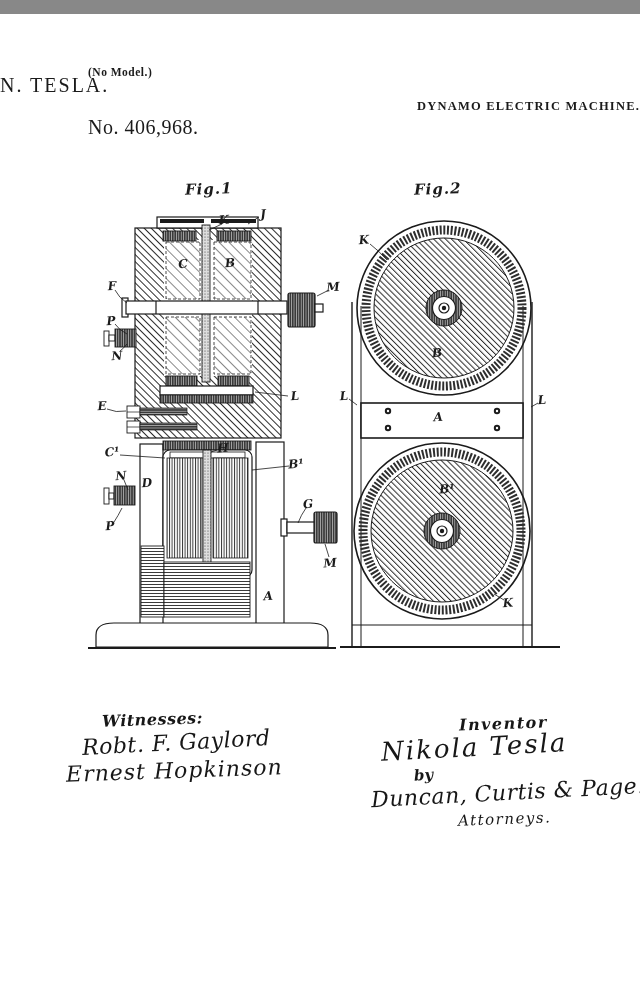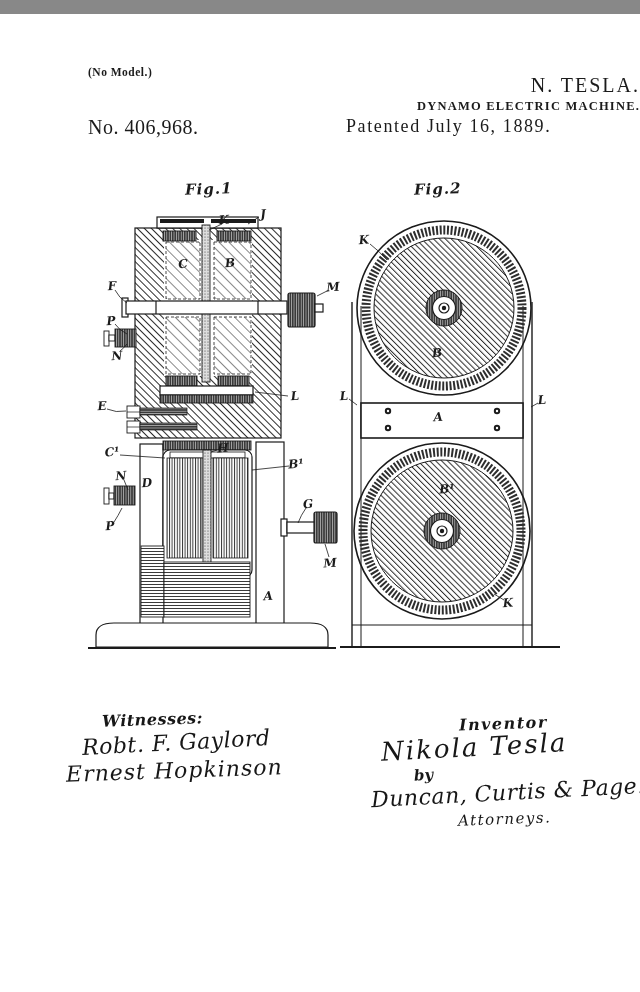--- a/index.html
+++ b/index.html
@@ -3,21 +3,21 @@
 <meta charset="utf-8">
 <style>
   html,body{margin:0;padding:0;background:#888;}
   .page{
     position:relative;width:640px;height:992px;margin:14px auto;
     background:#ffffff;color:#1b1b1b;overflow:hidden;
     font-family:"Liberation Serif","DejaVu Serif",serif;
   }
   .abs{position:absolute;white-space:nowrap;}
   .model-note{left:88px;top:52px;font-size:11.5px;font-weight:bold;letter-spacing:.5px;}
-  .inventor-name{left:0;top:60px;width:100%;text-align:right;font-size:20px;letter-spacing:2px;}
+  .inventor-name{left:0;top:60px;width:100%;text-align:left;font-size:20px;letter-spacing:2px;}
   .invention-title{left:0;top:85px;width:100%;text-align:right;font-size:12.5px;font-weight:bold;letter-spacing:1.2px;}
   .patent-number{left:88px;top:102px;font-size:20px;letter-spacing:.5px;}
   .patent-date{left:346px;top:102px;font-size:18px;letter-spacing:1.6px;}
   .fig-caption{
     font-family:"DejaVu Serif",serif;font-style:italic;font-weight:bold;
     font-size:15px;letter-spacing:1px;transform:rotate(-2deg);
   }
   .fig1-caption{left:185px;top:166px;}
   .fig2-caption{left:414px;top:166px;}
   .labels-layer{position:absolute;left:0;top:0;width:640px;height:992px;pointer-events:none;}
@@ -39,21 +39,20 @@
 </style>
 </head>
 <body>
 
 <div class="page">
 
   <div class="abs model-note">(No Model.)</div>
   <div class="abs inventor-name">N. TESLA.</div>
   <div class="abs invention-title">DYNAMO ELECTRIC MACHINE.</div>
   <div class="abs patent-number">No. 406,968.</div>
-  <div class="abs patent-date">Patented July 16, 1889.</div>
 
   <svg class="drawing" width="640" height="992" viewBox="0 0 640 992">
     <defs>
 
       <pattern id="ph" patternUnits="userSpaceOnUse" width="5" height="5" patternTransform="rotate(-45)">
         <rect width="5" height="5" fill="#ffffff"></rect>
         <line x1="0.5" y1="0" x2="0.5" y2="5" stroke="#2c2c2c" stroke-width="1"></line>
       </pattern>
 
       <pattern id="phd" patternUnits="userSpaceOnUse" width="4.2" height="4.2" patternTransform="rotate(-45)">

